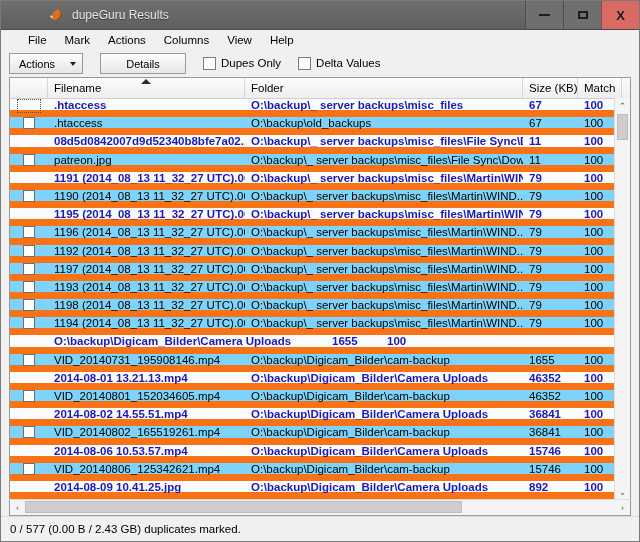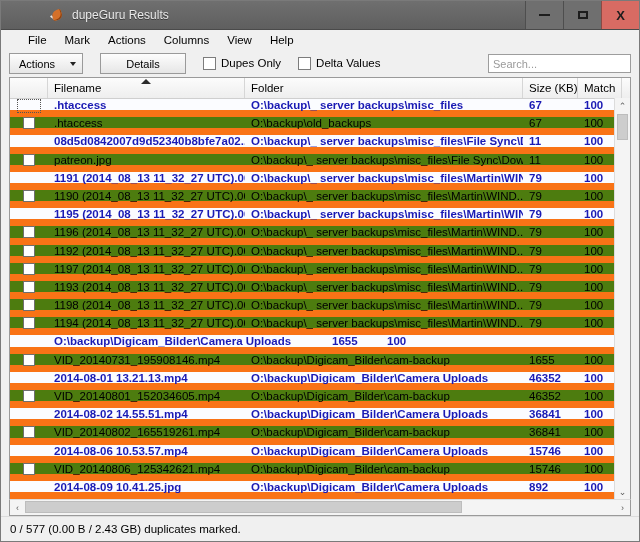--- a/index.html
+++ b/index.html
@@ -91,21 +91,21 @@
   .search-box{
     margin-left:auto;width:143px;height:19px;box-sizing:border-box;
     background:#fff;border:1px solid #9d9d9d;
     display:flex;align-items:center;padding-left:4px;
     font-size:11px;color:#9a9a9a;
   }
 
   
   .table-area{
     flex:1 1 auto;margin:0 8px;position:relative;
-    background:#4d7c0f;border:1px solid #9a9a9a;border-bottom:none;
+    background:#7dd3fc;border:1px solid #9a9a9a;border-bottom:none;
     display:flex;flex-direction:column;overflow:hidden;
   }
   .hdr{
     display:flex;flex:0 0 20px;height:20px;
     background:linear-gradient(#fcfcfc,#eeeeee);
     border-bottom:1px solid #cfcfcf;
     font-size:11.5px;
   }
   .hdr .hc{
     box-sizing:border-box;border-right:1px solid #d6d6d6;
@@ -222,23 +222,20 @@
     <div class="btn details">
       <span>Details</span>
     </div>
     <div class="chk-wrap">
       <span class="chk"></span>
       <span class="chk-label">Dupes Only</span>
     </div>
     <div class="chk-wrap">
       <span class="chk"></span>
       <span class="chk-label">Delta Values</span>
-    </div>
-    <div class="search-box">
-      <span>Search...</span>
     </div>
   </div>
 
   <div class="table-area">
     <div class="hdr">
       <div class="hc c-check"></div>
       <div class="hc c-name">
         <span>Filename</span>
         <span class="sort-arrow"></span>
       </div>

